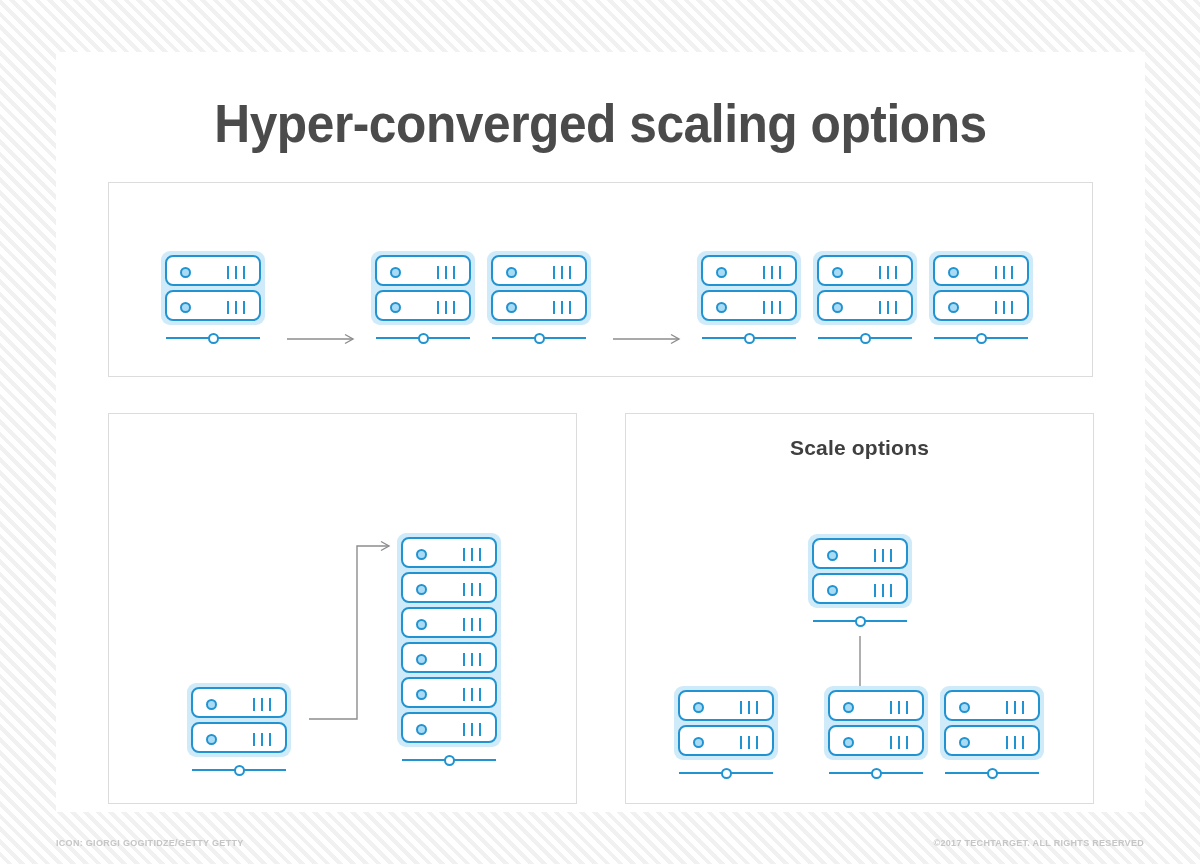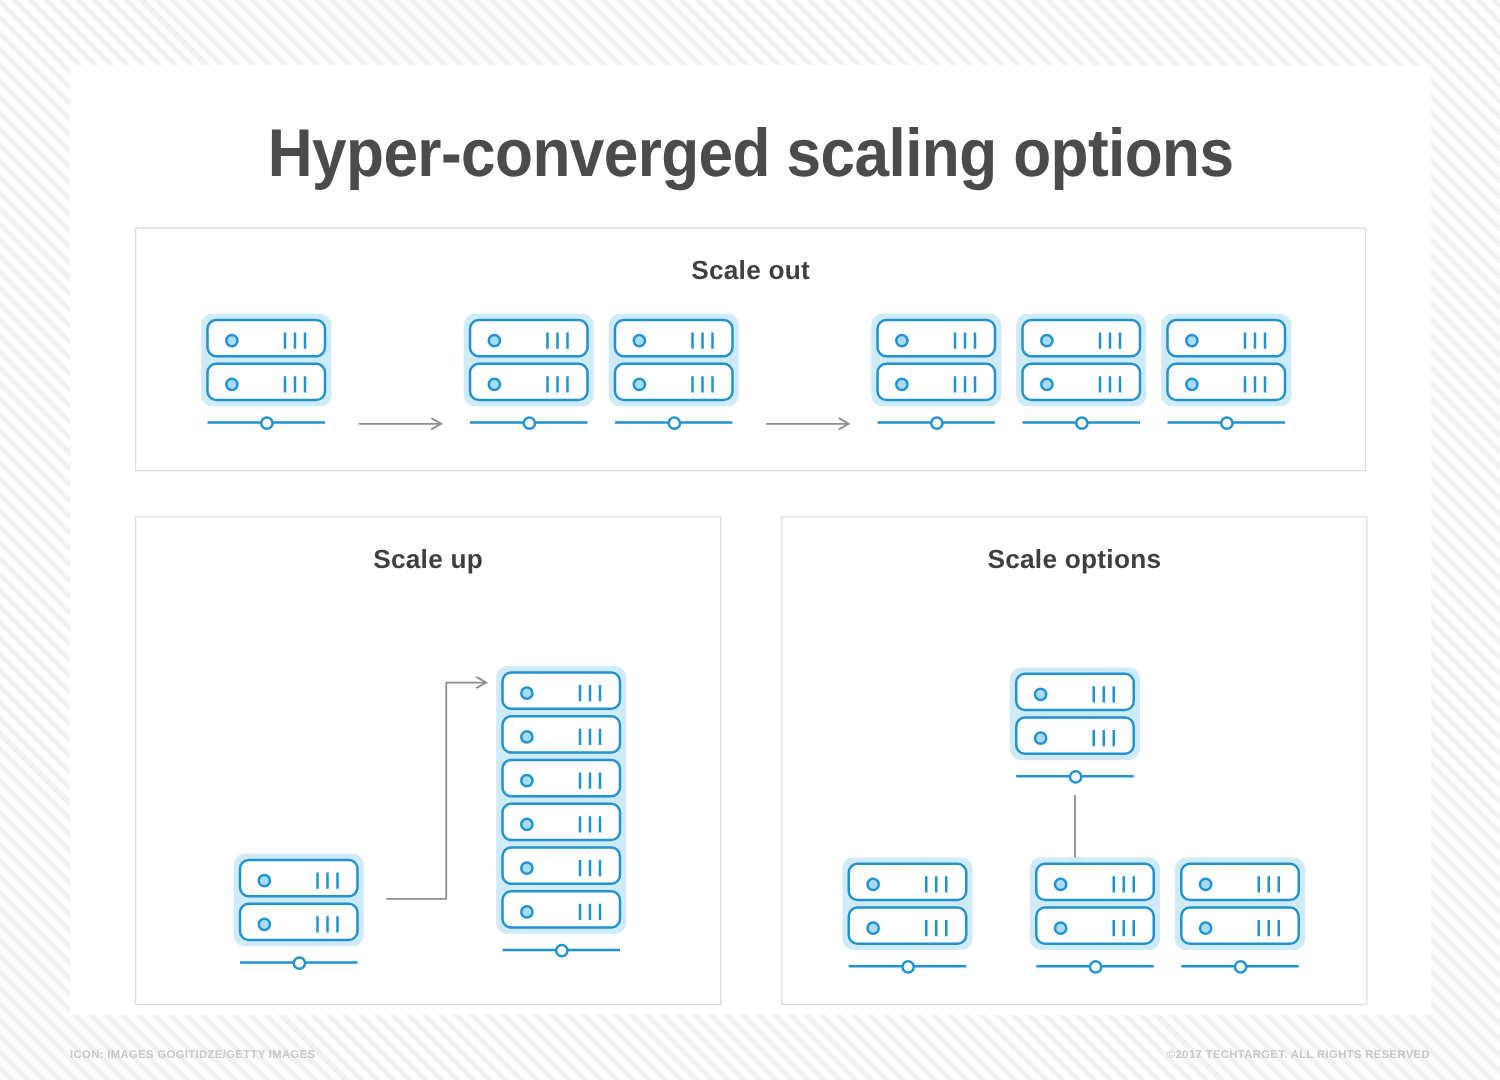--- a/index.html
+++ b/index.html
@@ -175,21 +175,20 @@
   #credit-right { right: 56px; margin-top: 28px; }
 </style>
 </head>
 <body>
 
 <div id="card">
 
   <div id="title">Hyper-converged scaling options</div>
 
   <div class="panel" id="panel-scale-out">
-    <div class="panel-title">Scale out</div>
 
     <div class="stack" style="left:52px; top:68px;">
       <div class="stack-nodes" style="width:104px;">
         <div class="node" style="height:31px;">
           <span class="dot" style="left:13px; top:10px; width:11px; height:11px;"></span>
           <span class="bars" style="right:14px; top:9px; gap:6px;">
             <i style="width:2px;height:13px;"></i>
               <i style="width:2px;height:13px;"></i>
               <i style="width:2px;height:13px;"></i>
           </span>
@@ -339,21 +338,20 @@
         </div>
       </div>
       <div class="base" style="width:94px; height:14px; margin-top:6px;">
         <span class="rail"></span>
         <span class="knob"></span>
       </div>
     </div>
   </div>
 
   <div class="panel" id="panel-scale-up">
-    <div class="panel-title">Scale up</div>
 
     <div class="stack" style="left:78px; top:269px;">
       <div class="stack-nodes" style="width:104px;">
         <div class="node" style="height:31px;">
           <span class="dot" style="left:13px; top:10px; width:11px; height:11px;"></span>
           <span class="bars" style="right:14px; top:9px; gap:6px;">
             <i style="width:2px;height:13px;"></i>
               <i style="width:2px;height:13px;"></i>
               <i style="width:2px;height:13px;"></i>
           </span>
@@ -542,14 +540,14 @@
       </div>
       <div class="base" style="width:94px; height:14px; margin-top:6px;">
         <span class="rail"></span>
         <span class="knob"></span>
       </div>
     </div>
   </div>
 
 </div>
 
-<div class="footer-text" id="credit-left">ICON: IMAGES GOGITIDZE/GETTY IMAGES</div>
+<div class="footer-text" id="credit-left">ICON: GIORGI GOGITIDZE/GETTY GETTY</div>
 <div class="footer-text" id="credit-right">©2017 TECHTARGET. ALL RIGHTS RESERVED</div>
 
 </body></html>

